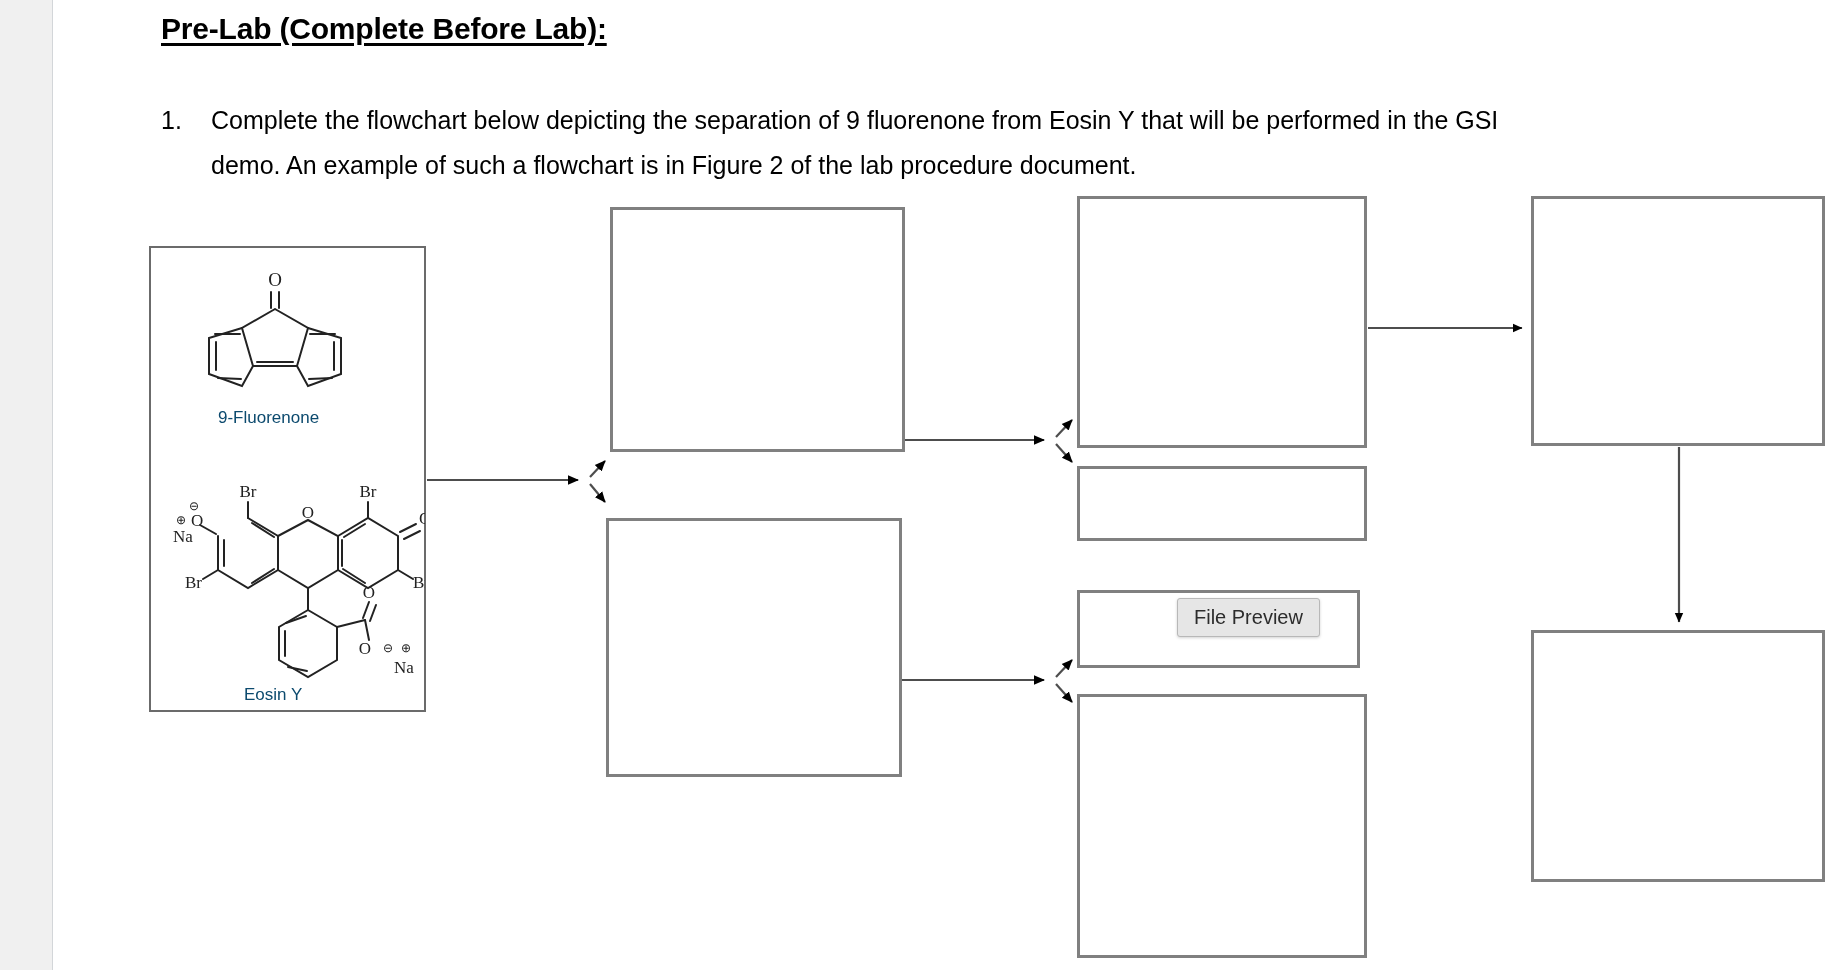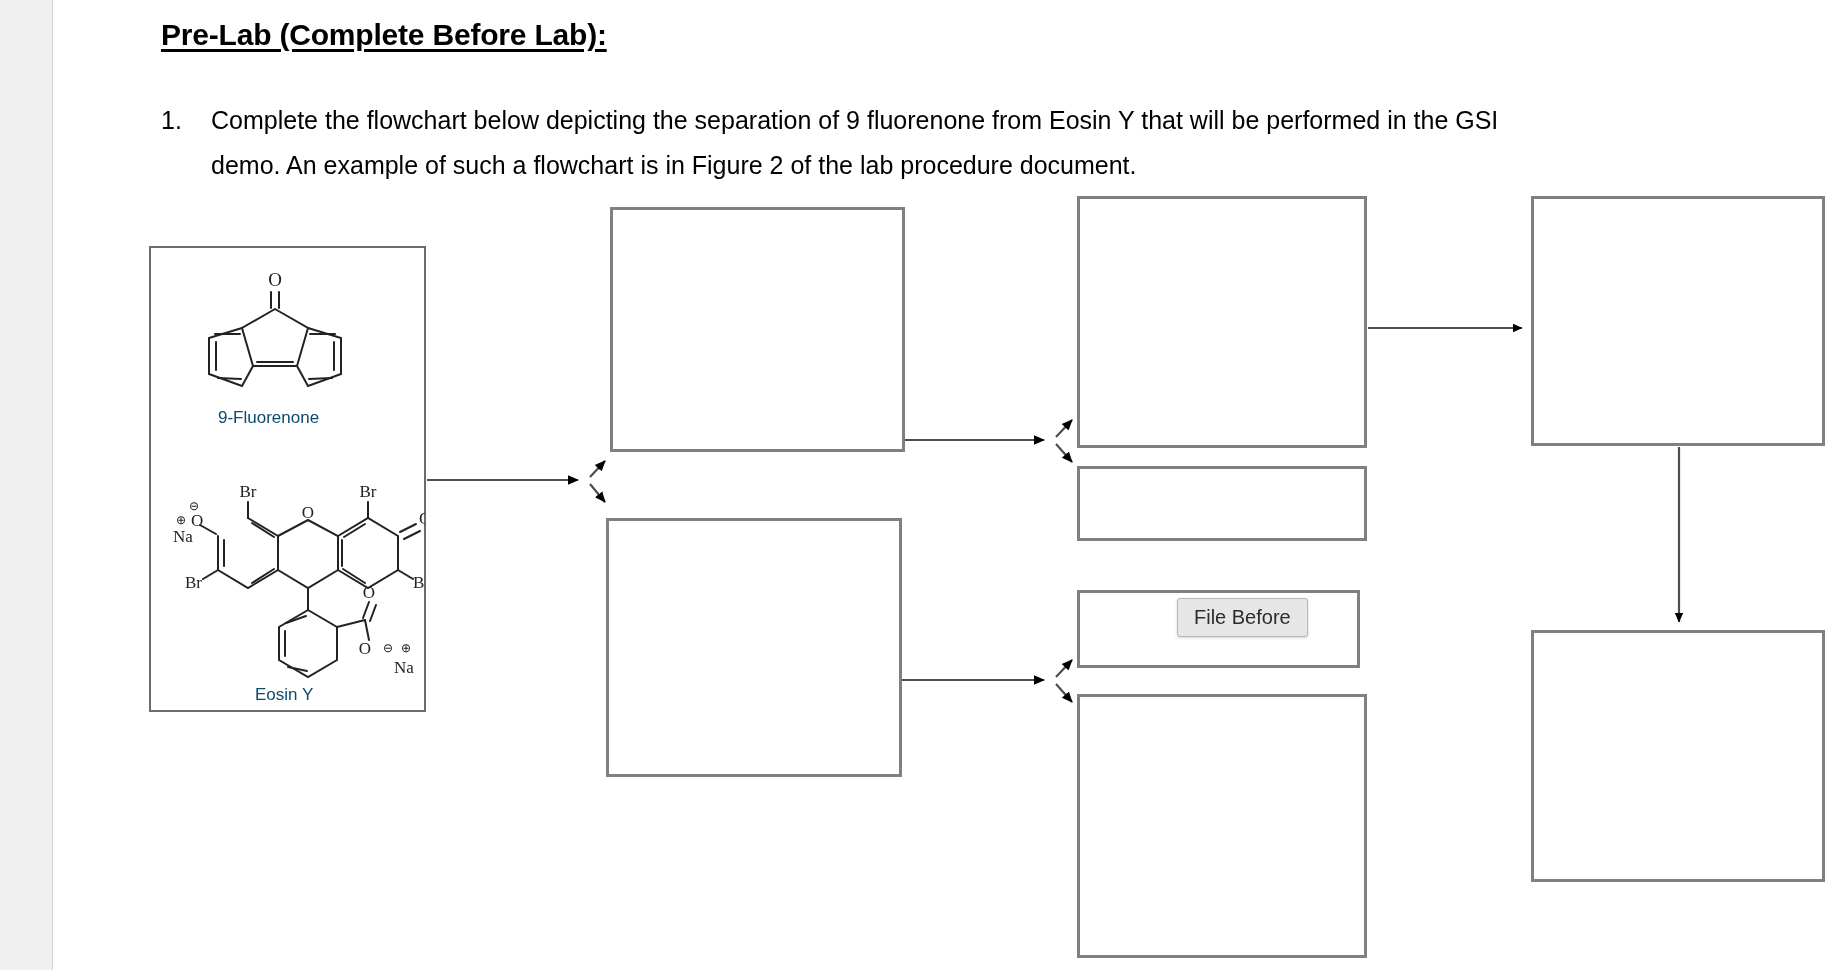--- a/index.html
+++ b/index.html
@@ -28,21 +28,21 @@
   #document-canvas {
     position: absolute;
     left: 54px; top: 0;
     width: 1776px; height: 970px;
     background: #ffffff;
   }
 
   
   #prelab-heading {
     position: absolute;
-    left: 161px; top: 18px;
+    left: 161px; top: 12px;
     font-size: 30px;
     font-weight: bold;
     letter-spacing: -0.2px;
     text-decoration: underline;
     text-underline-offset: 4px;
     white-space: nowrap;
   }
   #task-list {
     position: absolute;
     left: 161px; top: 98px;
@@ -91,21 +91,21 @@
 
   
   .molecule-caption {
     position: absolute;
     font-size: 17px;
     color: #0c4a6e;
     white-space: nowrap;
     font-family: "Liberation Sans", sans-serif;
   }
   #fluorenone-caption { left: 218px; top: 408px; }
-  #eosin-caption      { left: 255px; top: 685px; }
+  #eosin-caption      { left: 244px; top: 685px; }
 
   
   #file-preview-tooltip {
     position: absolute;
     left: 1177px; top: 598px;
     padding: 7px 16px;
     background: #e6e6e6;
     border: 1px solid #b8b8b8;
     border-radius: 3px;
     font-size: 20px;
@@ -259,13 +259,13 @@
     <g>
       <line x1="1368" y1="328" x2="1522" y2="328" marker-end="url(#arrow-right)"></line>
     </g>
 
     <g>
       <line x1="1679" y1="447" x2="1679" y2="622" marker-end="url(#arrow-right)"></line>
     </g>
   </g>
 </svg>
 
-<div id="file-preview-tooltip">File Before</div>
+<div id="file-preview-tooltip">File Preview</div>
 
 </body></html>

